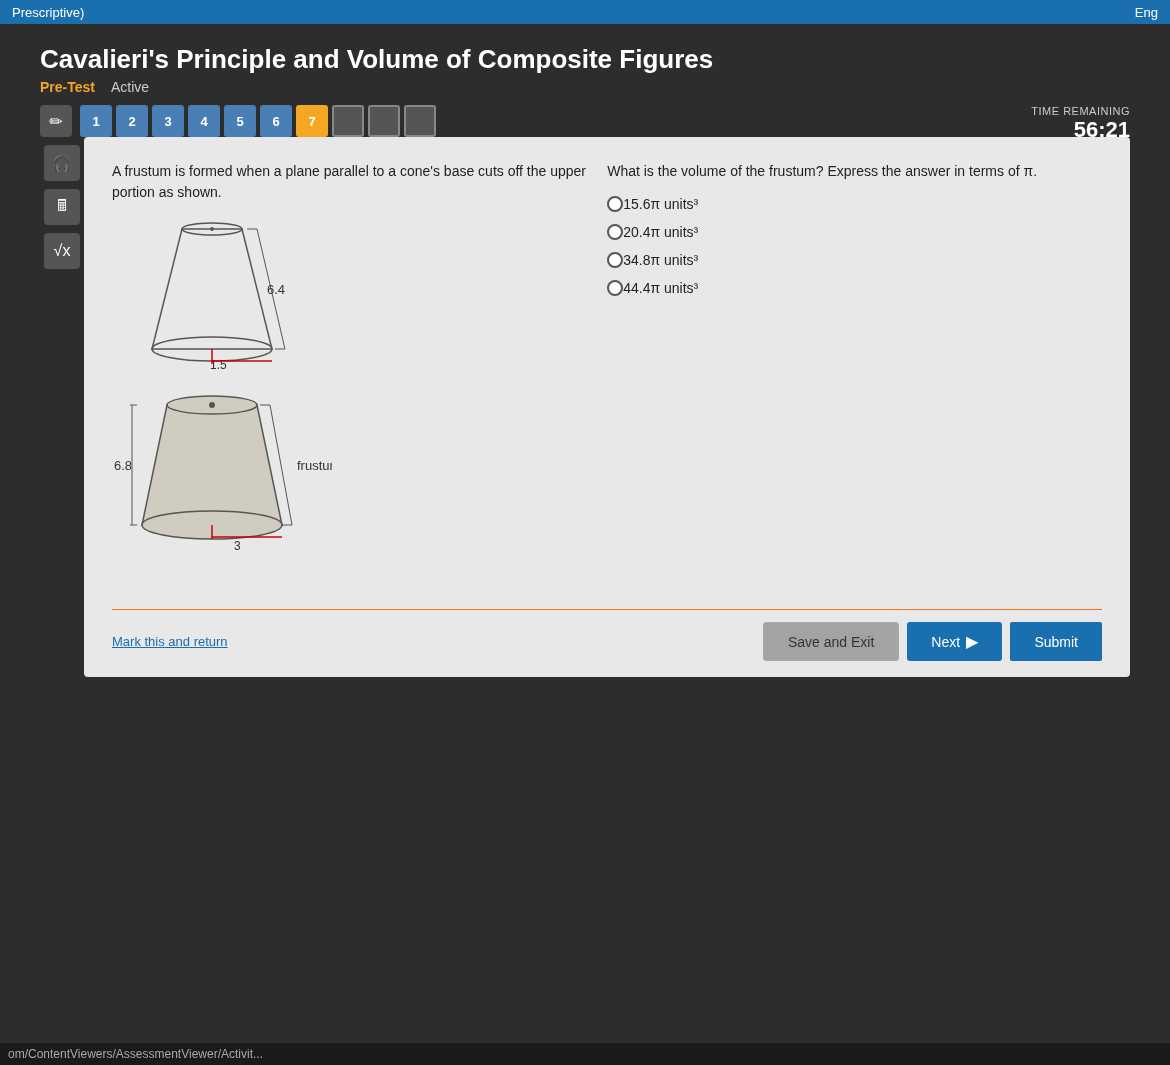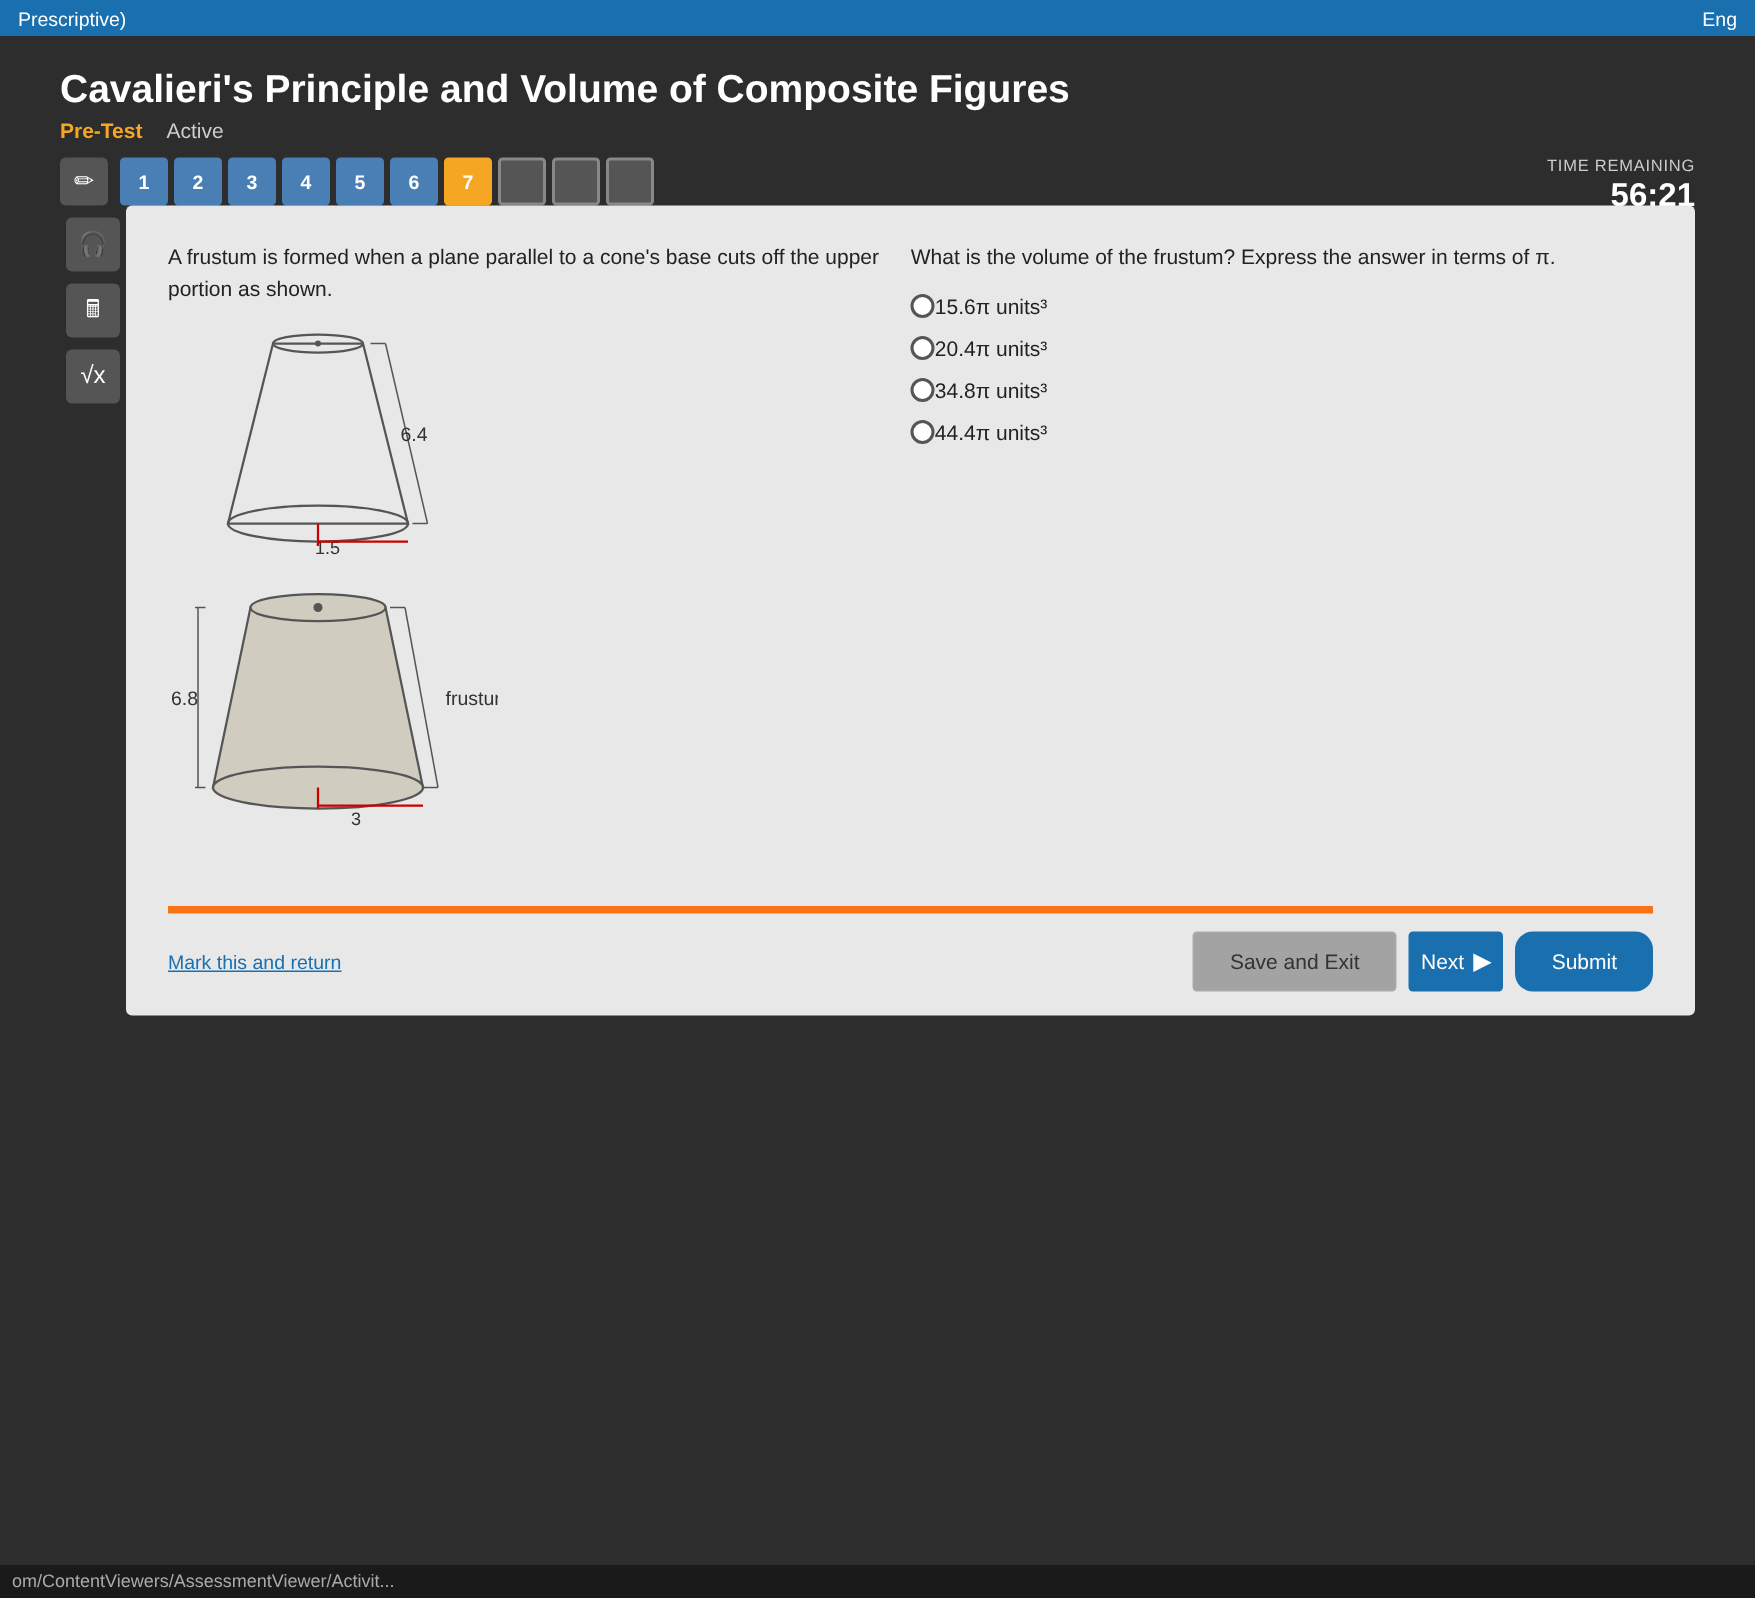--- a/index.html
+++ b/index.html
@@ -234,21 +234,21 @@
       font-size: 14px;
     }
 
     
     .action-row {
       display: flex;
       align-items: center;
       justify-content: space-between;
       margin-top: 20px;
       padding-top: 12px;
-      border-top: 5px solid #f97316;
+      border-top: 1px solid #f97316;
     }
     .mark-return-link {
       color: #1a6faf;
       font-size: 13px;
       text-decoration: underline;
       cursor: pointer;
       background: none;
       border: none;
     }
     .action-buttons {
@@ -261,39 +261,39 @@
       color: #333;
       padding: 10px 24px;
       font-size: 14px;
       cursor: pointer;
       border-radius: 3px;
     }
     .btn-next {
       background: #1a6faf;
       border: none;
       color: white;
-      padding: 10px 8px;
+      padding: 10px 24px;
       font-size: 14px;
       cursor: pointer;
       border-radius: 3px;
       display: flex;
       align-items: center;
       gap: 6px;
     }
     .btn-next .arrow {
       font-size: 16px;
     }
     .btn-submit {
       background: #1a6faf;
       border: none;
       color: white;
       padding: 10px 24px;
       font-size: 14px;
       cursor: pointer;
-      border-radius: 12px;
+      border-radius: 2px;
     }
 
     
     .bottom-bar {
       position: fixed;
       bottom: 0;
       left: 0;
       width: 100%;
       background: #1a1a1a;
       color: #aaa;

